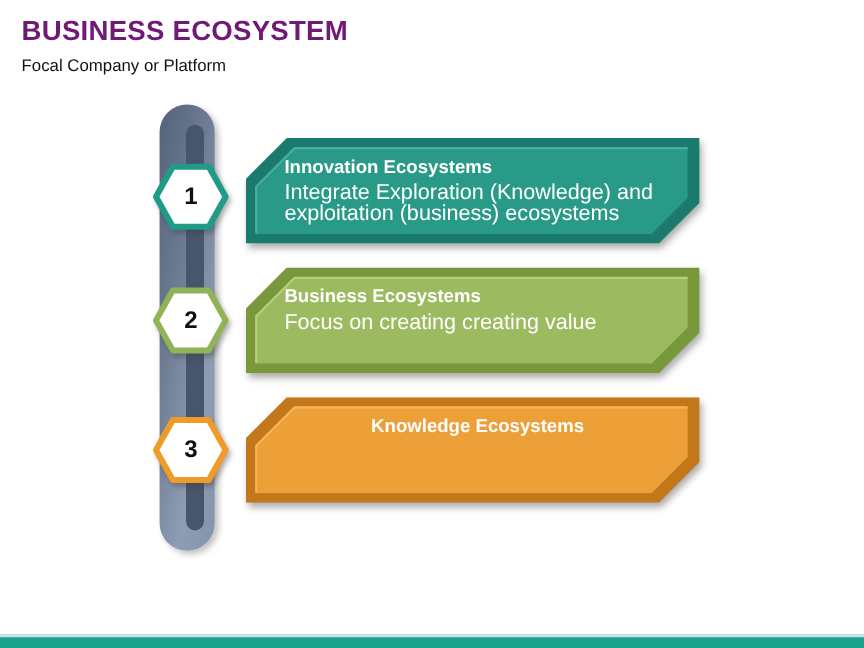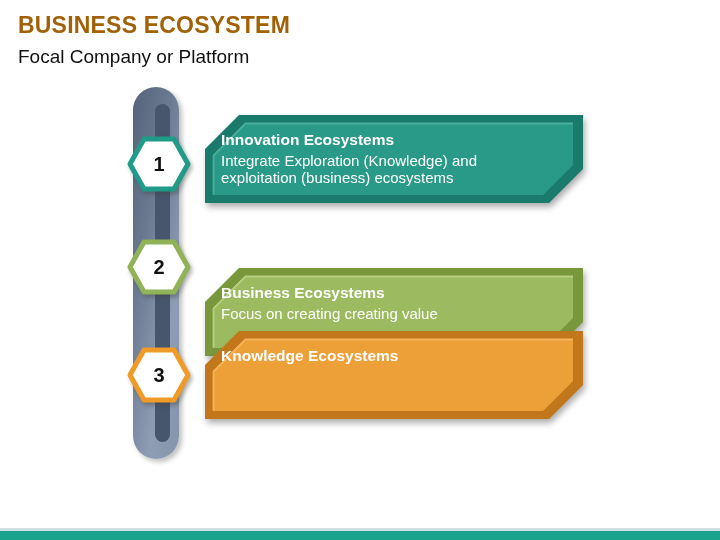--- a/index.html
+++ b/index.html
@@ -7,26 +7,26 @@
     width:720px; height:540px;
     background:#ffffff;
     font-family:"Liberation Sans", sans-serif;
     position:relative; overflow:hidden;
   }
   .slide { position:absolute; inset:0; }
 
   
   .title {
     position:absolute; left:18px; top:12px;
-    font-size:23px; font-weight:700; color:#a16207;
+    font-size:23px; font-weight:700; color:#701a75;
     letter-spacing:.2px; margin:0;
   }
   .subtitle {
     position:absolute; left:18px; top:46px;
-    font-size:19px; color:#111111;
+    font-size:14px; color:#111111;
   }
 
   
   .timeline {
     position:absolute; left:133px; top:87px;
     width:46px; height:372px;
     border-radius:23px;
     background:linear-gradient(100deg,#546379 0%,#6b7a91 35%,#8e9db4 72%,#8394ab 100%);
     box-shadow:3px 3px 5px rgba(0,0,0,.25);
     z-index:1;
@@ -56,31 +56,31 @@
 
   
   .banner {
     position:absolute; left:205px; width:378px; height:88px; z-index:2;
   }
   .banner .shape {
     position:absolute; left:0; top:0;
     filter:drop-shadow(2px 4px 3px rgba(90,90,90,.5));
   }
   .banner1 { top:115px; }
-  .banner2 { top:223px;margin-top:45px; }
-  .banner3 { top:331px; }
+  .banner2 { top:223px; }
+  .banner3 { top:331px;text-align:center; }
   .banner-text {
-    position:absolute; left:16px; top:15px; width:322px;
+    position:absolute; left:32px; top:15px; width:322px;
     color:#ffffff;
   }
   .banner-title {
     font-size:15.5px; font-weight:700; margin:0 0 3px 0; line-height:19px;
   }
   .banner-desc {
-    font-size:15px; line-height:17px;
+    font-size:18px; line-height:17px;
   }
 
   
   .footer { position:absolute; left:0; top:528px; width:720px; height:12px; }
 </style>
 </head>
 <body>
 
 <div class="slide">
 

